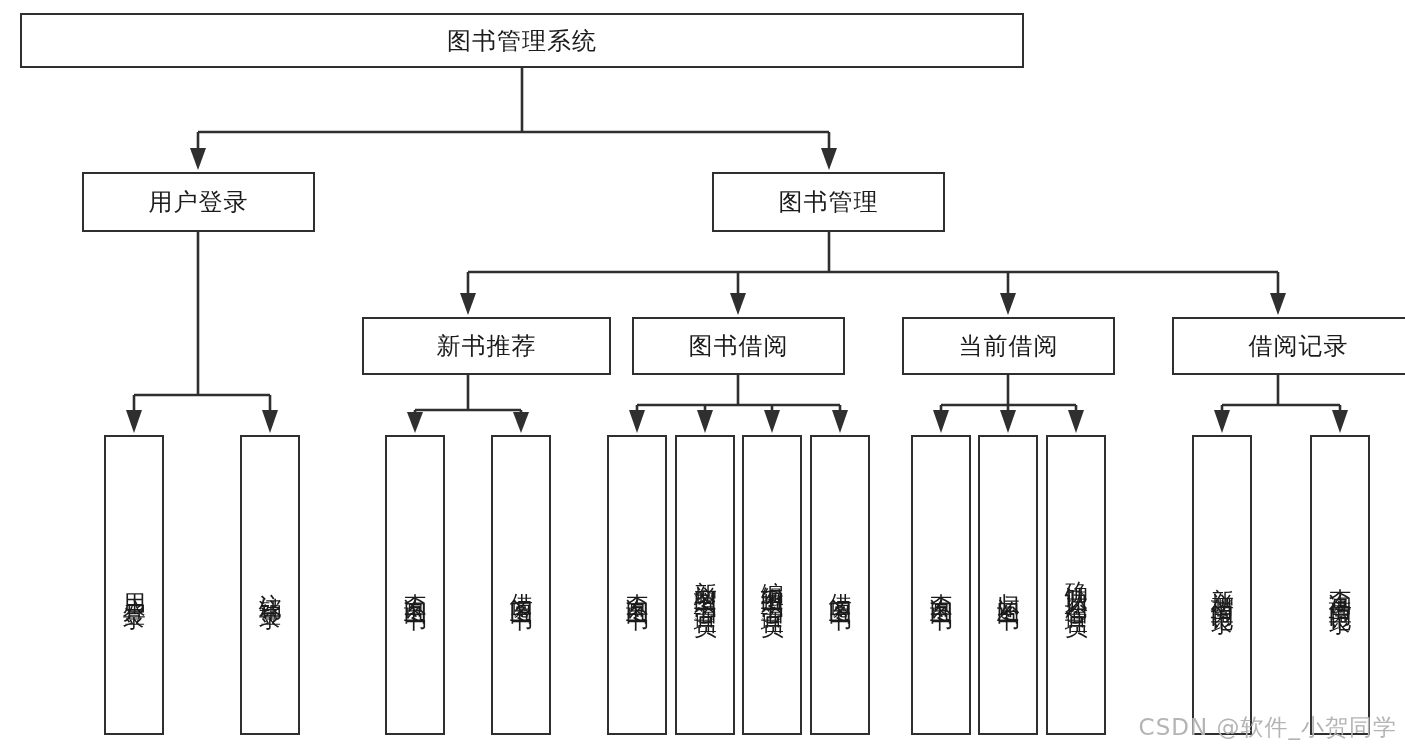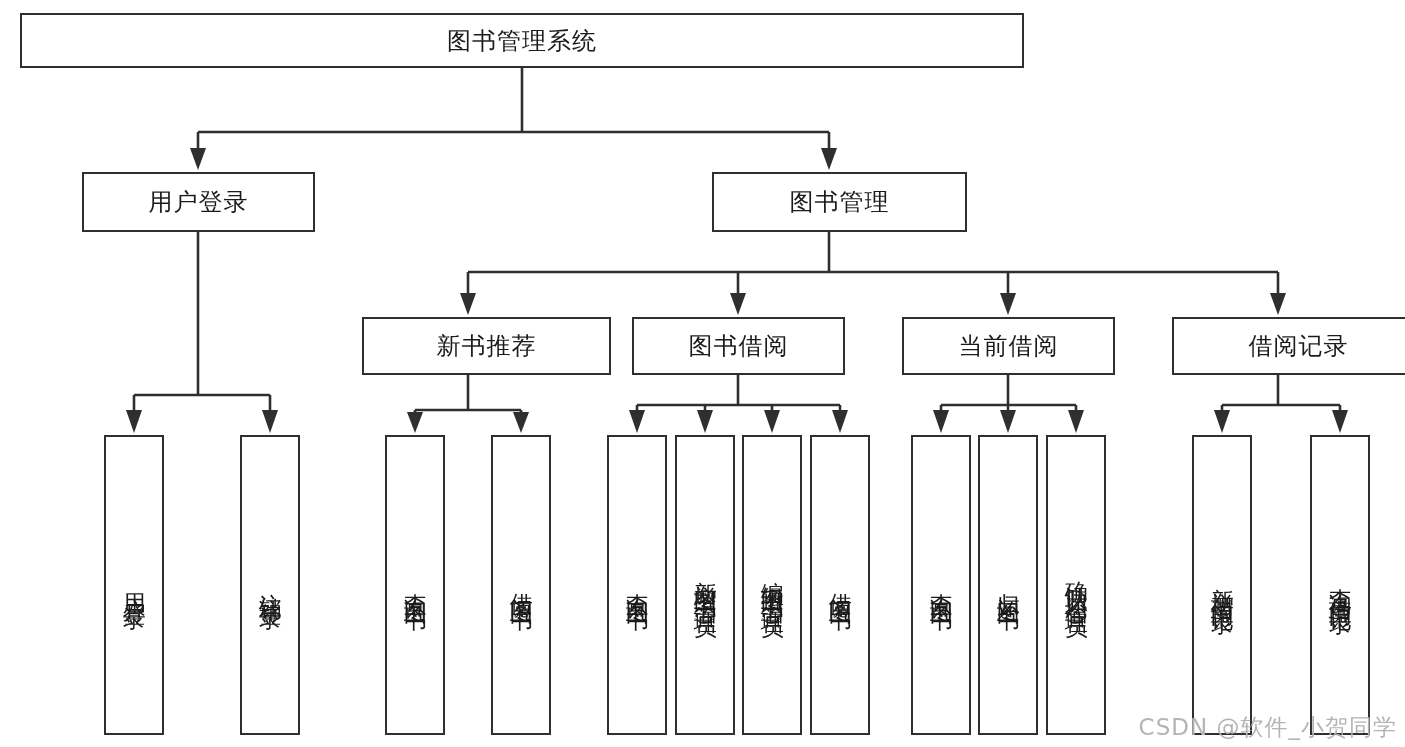--- a/index.html
+++ b/index.html
@@ -133,21 +133,21 @@
     <polygon points="1332,410 1348,410 1340,433"></polygon>
   </svg>
 
   <div class="node horiz" style="left:20px;top:13px;width:1004px;height:55px;">
     <span>图书管理系统</span>
   </div>
 
   <div class="node horiz" style="left:82px;top:172px;width:233px;height:60px;">
     <span>用户登录</span>
   </div>
-  <div class="node horiz" style="left:712px;top:172px;width:255px;height:60px;">
+  <div class="node horiz" style="left:712px;top:172px;width:233px;height:60px;">
     <span>图书管理</span>
   </div>
 
   <div class="node horiz" style="left:362px;top:317px;width:249px;height:58px;">
     <span>新书推荐</span>
   </div>
   <div class="node horiz" style="left:902px;top:317px;width:213px;height:58px;">
     <span>当前借阅</span>
   </div>
   <div class="node horiz" style="left:632px;top:317px;width:213px;height:58px;">

